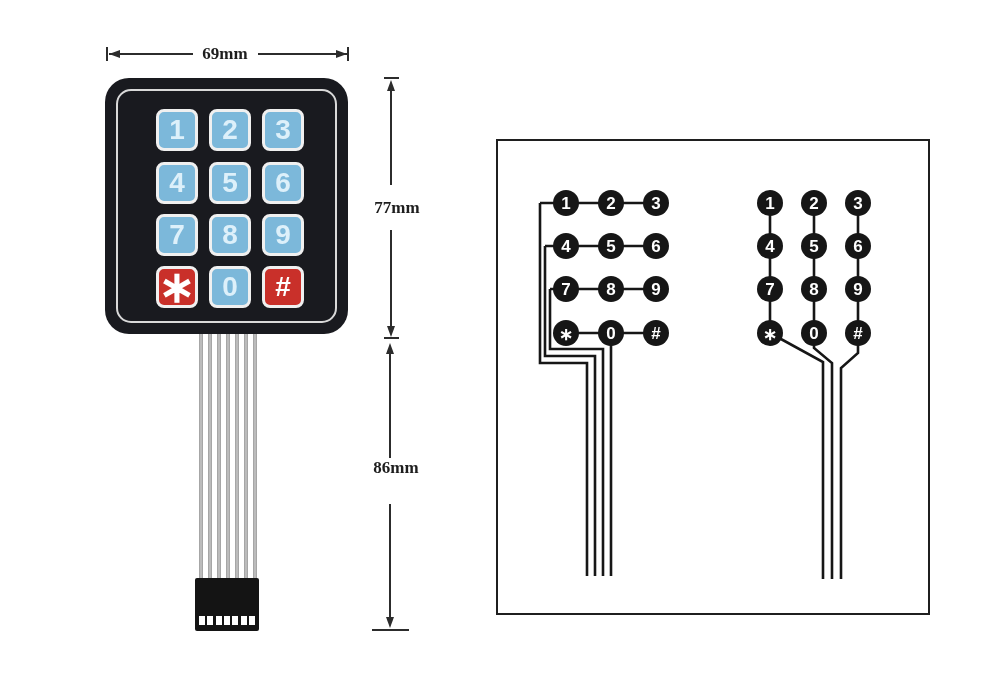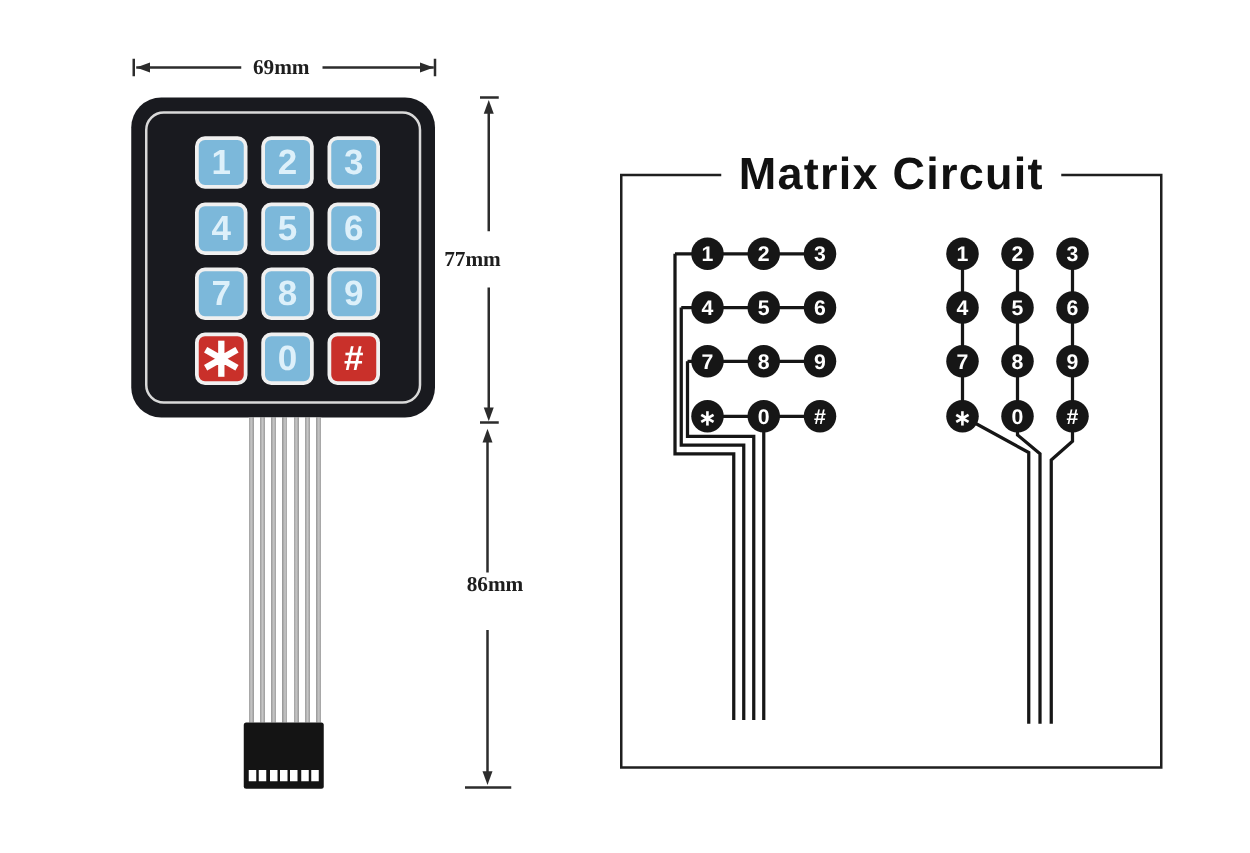--- a/index.html
+++ b/index.html
@@ -58,21 +58,21 @@
     <div class="arrow right" style="left:336px;top:50px;"></div>
     <div class="dim-line" style="left:109px;top:53px;width:84px;height:2px;"></div>
     <div class="dim-line" style="left:258px;top:53px;width:89px;height:2px;"></div>
     <div class="dim-label" style="left:185px;top:44px;width:80px;">69mm</div>
   </div>
 
   <div>
     <div class="tick" style="left:384px;top:77px;width:15px;height:2px;"></div>
     <div class="arrow up" style="left:387px;top:80px;"></div>
     <div class="dim-line" style="left:390px;top:90px;width:2px;height:95px;"></div>
-    <div class="dim-label" style="left:346px;top:198px;width:64px;">77mm</div>
+    <div class="dim-label" style="left:365px;top:198px;width:64px;">77mm</div>
     <div class="dim-line" style="left:390px;top:230px;width:2px;height:98px;"></div>
     <div class="arrow down" style="left:387px;top:326px;"></div>
     <div class="tick" style="left:384px;top:337px;width:15px;height:2px;"></div>
   </div>
 
   <div>
     <div class="arrow up" style="left:386px;top:343px;"></div>
     <div class="dim-line" style="left:389px;top:353px;width:2px;height:105px;"></div>
     <div class="dim-label" style="left:364px;top:458px;width:64px;">86mm</div>
     <div class="dim-line" style="left:389px;top:504px;width:2px;height:114px;"></div>
@@ -129,23 +129,20 @@
         <div class="pin"></div>
         <div class="pin"></div>
         <div class="pin"></div>
         <div class="pin"></div>
         <div class="pin"></div>
         <div class="pin"></div>
       </div>
   </div>
 
   <div id="circuit-box"></div>
-  <div id="circuit-title-wrap">
-    <span>Matrix Circuit</span>
-  </div>
 
   <svg id="circuit-svg" width="434" height="476" viewBox="496 139 434 476">
 
     <g>
       <path class="wire" d="M540 203 H656"></path>
       <path class="wire" d="M545 246 H656"></path>
       <path class="wire" d="M550 289 H656"></path>
       <path class="wire" d="M566 333 H656"></path>
       <path class="wire" d="M540 203 V363 H587 V576"></path>
       <path class="wire" d="M545 246 V356 H595 V576"></path>

